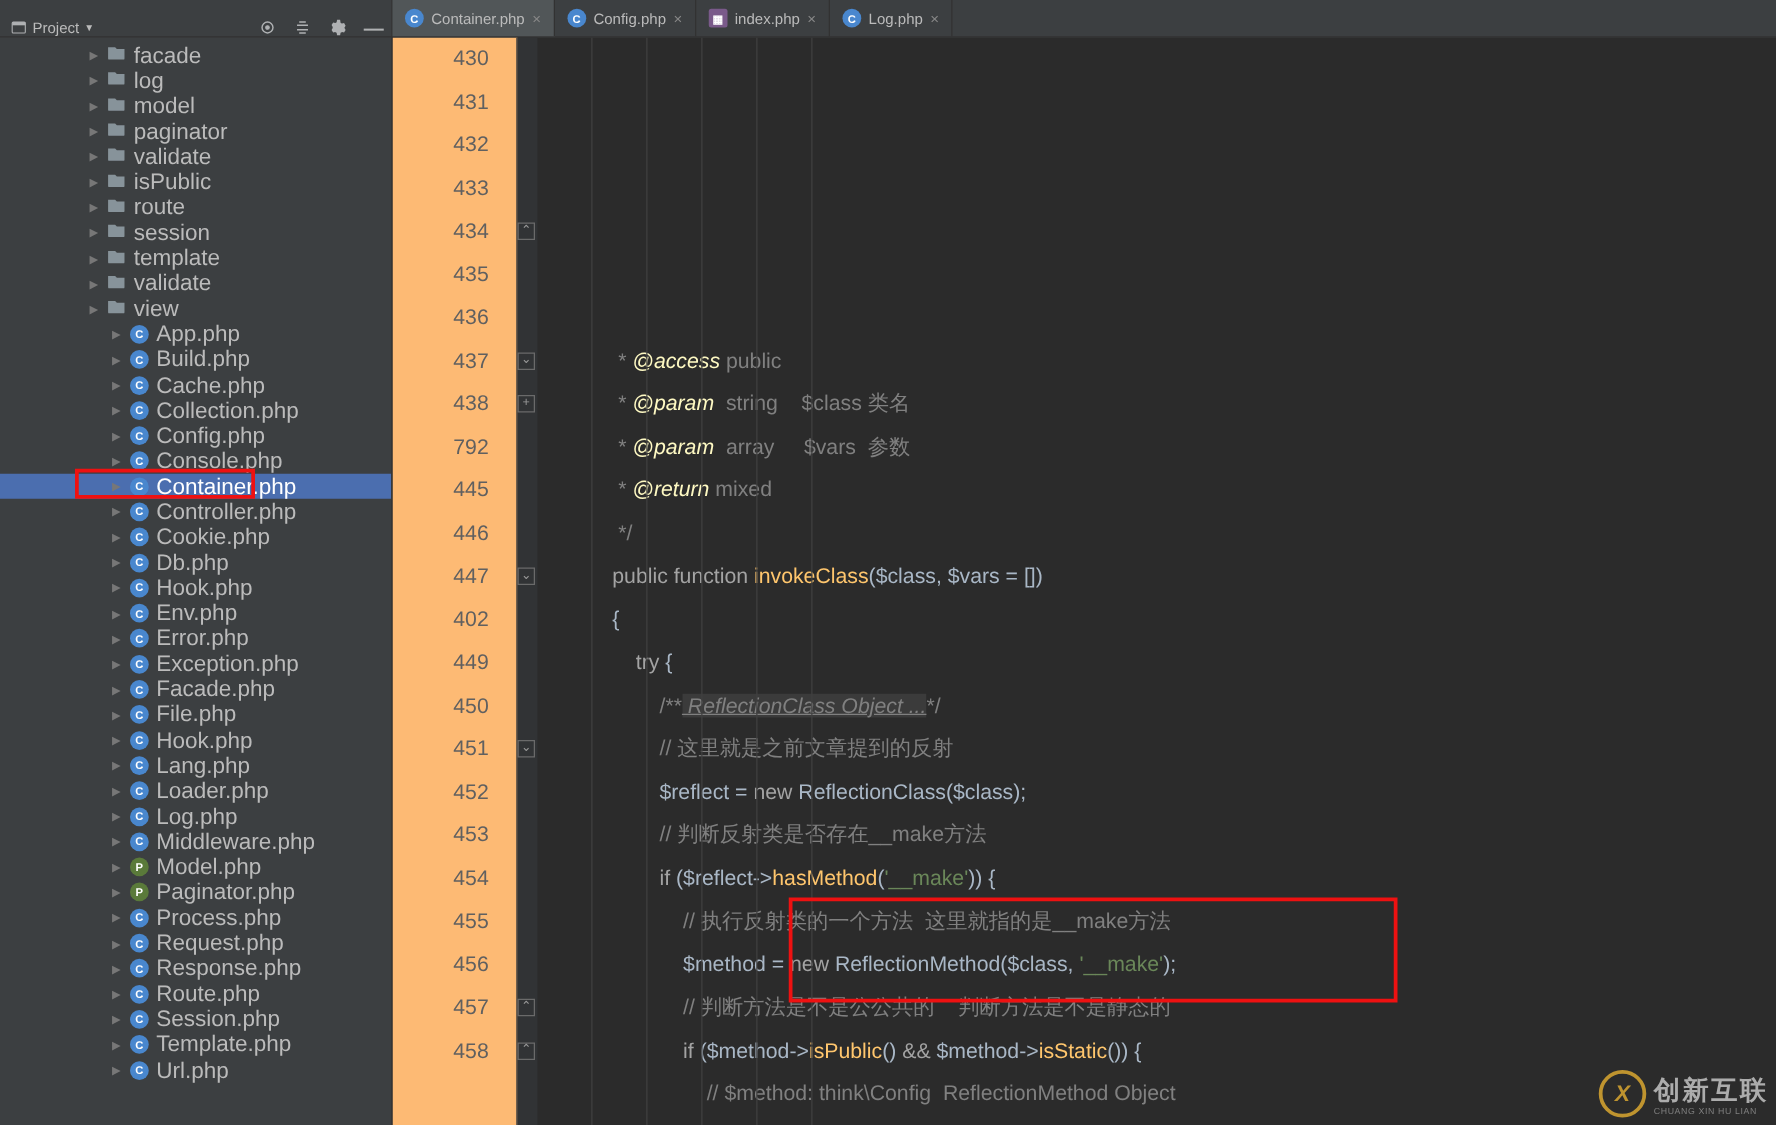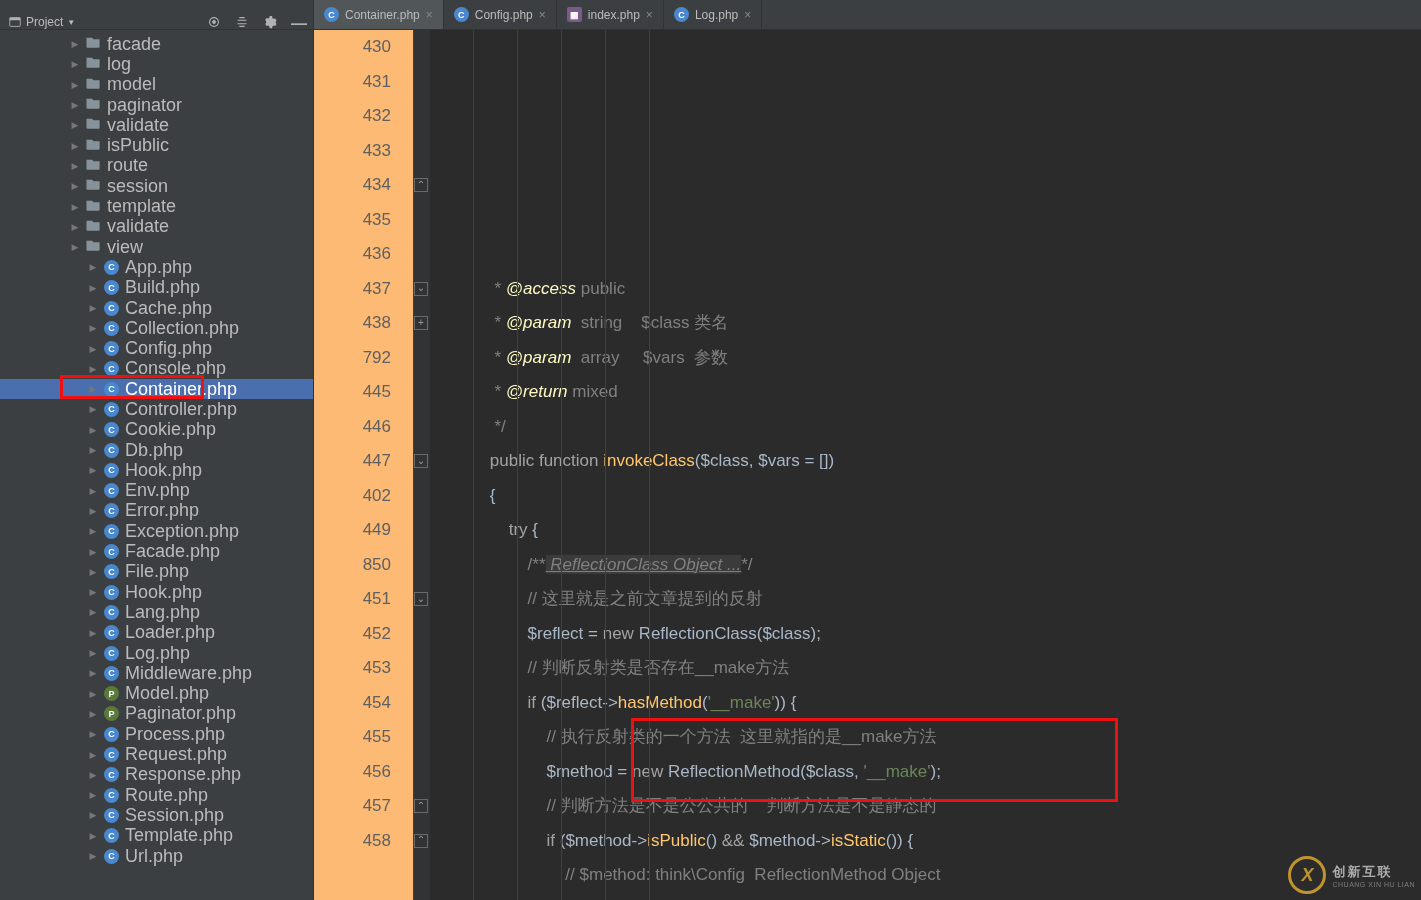--- a/index.html
+++ b/index.html
@@ -350,21 +350,21 @@
             <div class="gutter-line">435</div>
             <div class="gutter-line">436</div>
             <div class="gutter-line">437</div>
             <div class="gutter-line">438</div>
             <div class="gutter-line">792</div>
             <div class="gutter-line">445</div>
             <div class="gutter-line">446</div>
             <div class="gutter-line">447</div>
             <div class="gutter-line">402</div>
             <div class="gutter-line">449</div>
-            <div class="gutter-line">850</div>
+            <div class="gutter-line">450</div>
             <div class="gutter-line">451</div>
             <div class="gutter-line">452</div>
             <div class="gutter-line">453</div>
             <div class="gutter-line">454</div>
             <div class="gutter-line">455</div>
             <div class="gutter-line">456</div>
             <div class="gutter-line">457</div>
             <div class="gutter-line">458</div>
           </div>
         <div class="fold-col" id="foldcol">
@@ -388,16 +388,16 @@
 
   </div>
 </div>
 
 <div class="red-box" id="red1"></div>
 <div class="red-box" id="red2"></div>
 
 <div class="watermark">
   <div class="circ">X</div>
   <div>
-    <div style="font-size:13px;font-weight:bold;letter-spacing:2px;">创新互联</div>
+    <div style="font-size:21px;font-weight:bold;letter-spacing:2px;">创新互联</div>
     <div style="font-size:7px;letter-spacing:0.5px;color:#888;">CHUANG XIN HU LIAN</div>
   </div>
 </div>
 
 </body></html>

